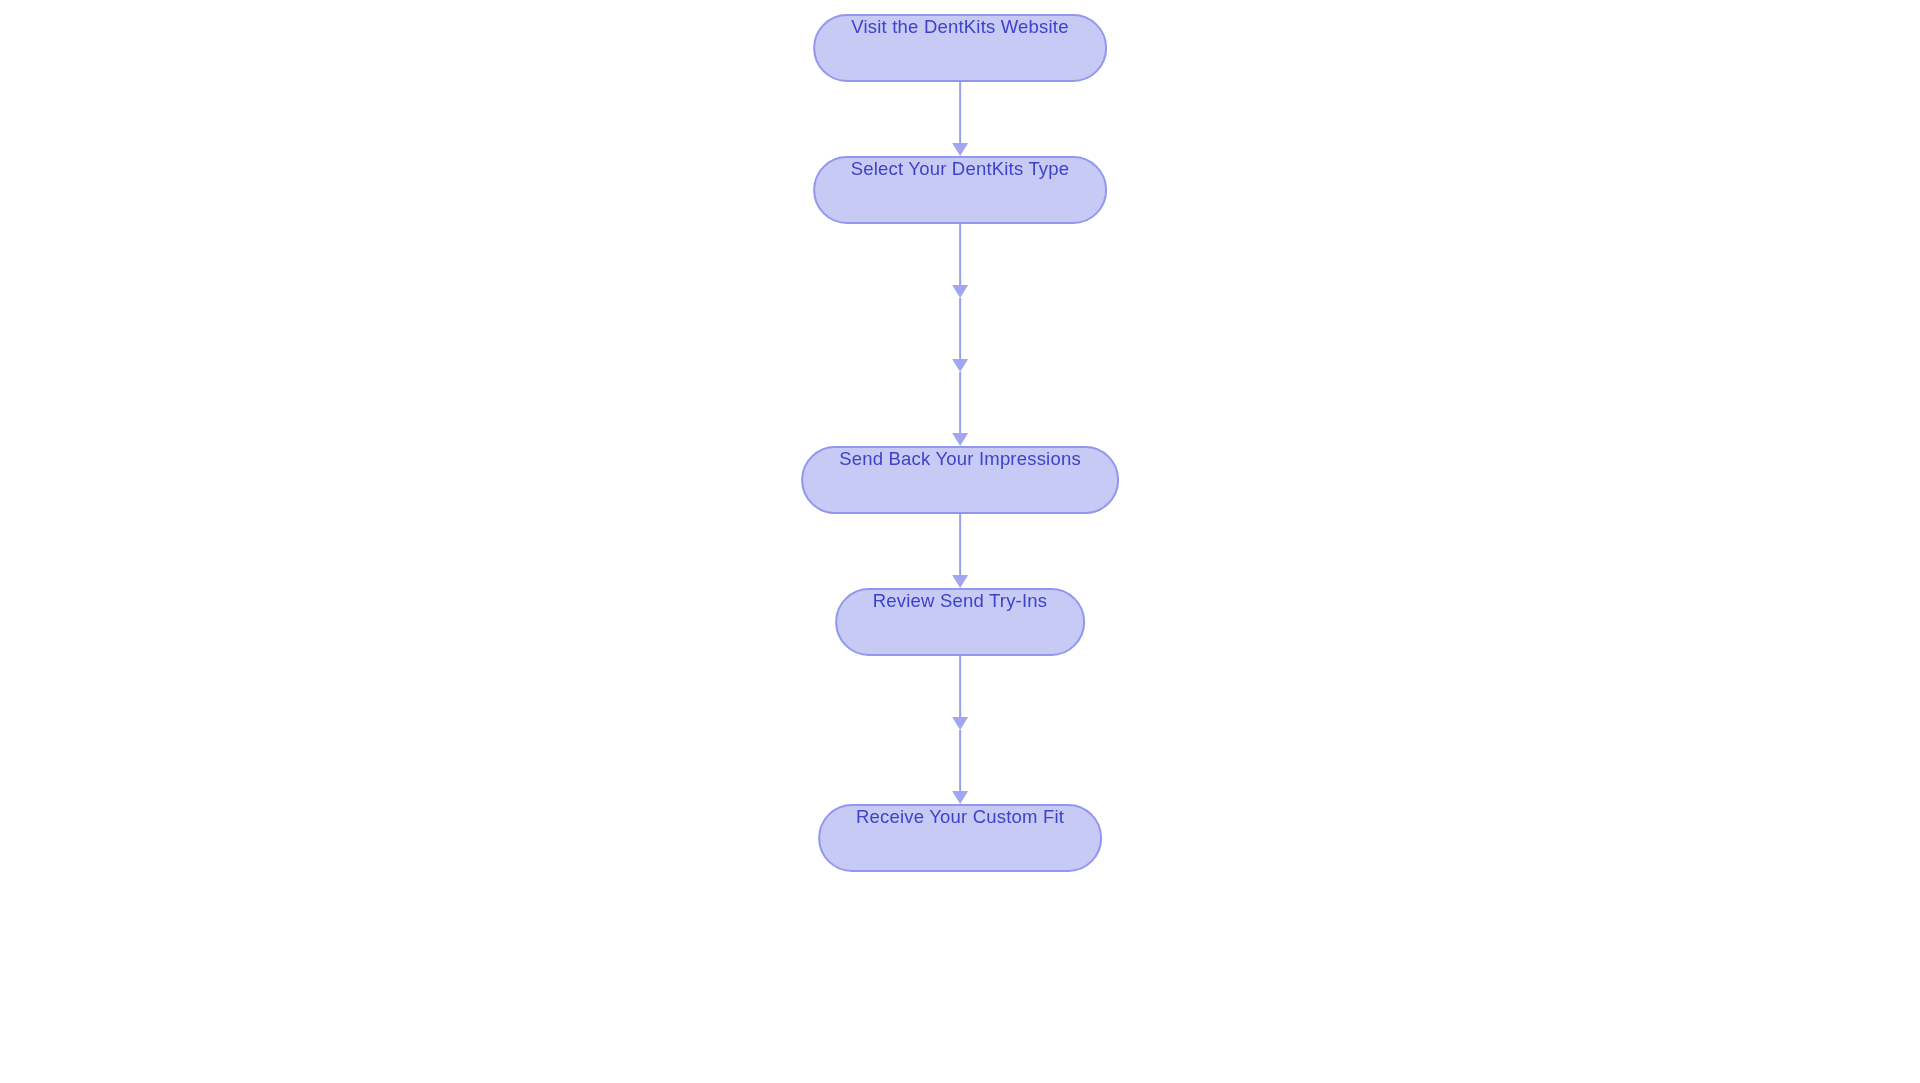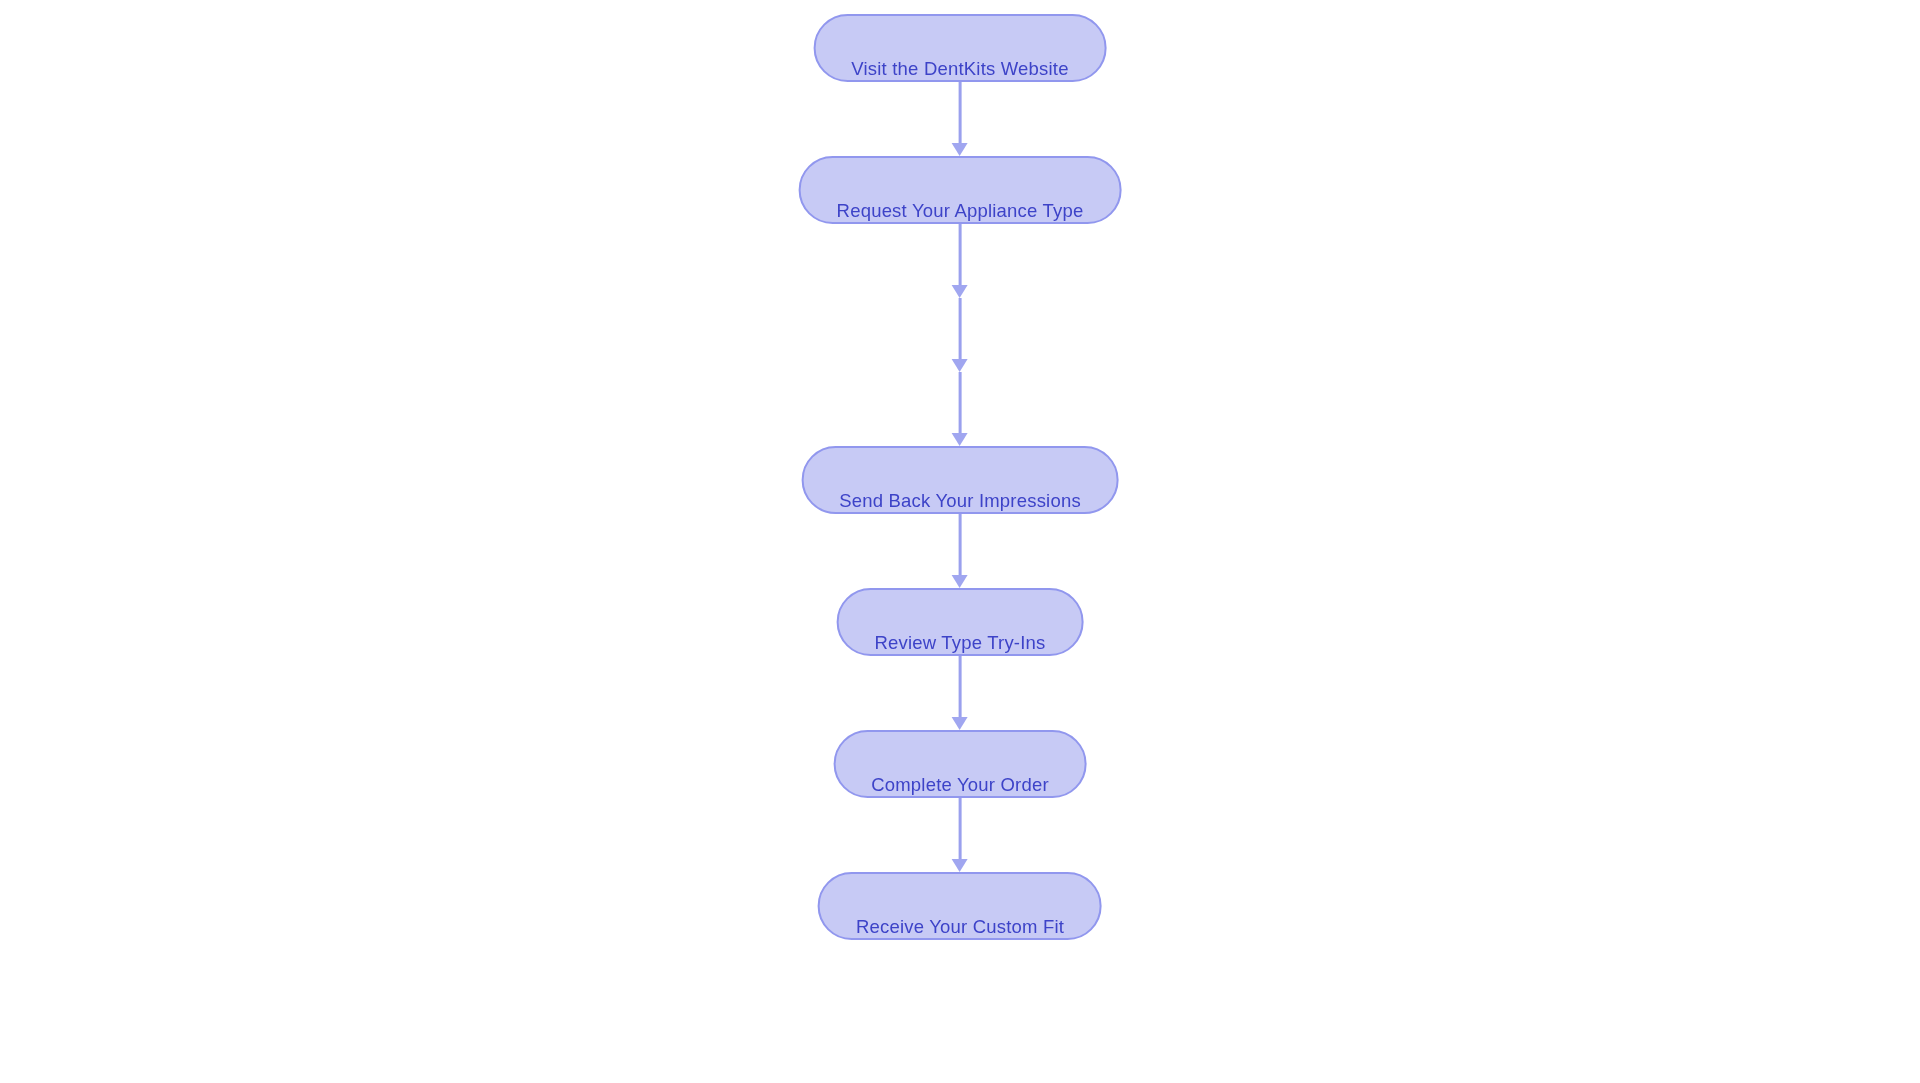--- a/index.html
+++ b/index.html
@@ -32,21 +32,21 @@
     flex-direction: column;
     align-items: center;
   }
   .node {
     height: 68px;
     padding: 0 36px;
     background: var(--node-fill);
     border: 2px solid var(--node-border);
     border-radius: 34px;
     display: flex;
-    align-items: flex-end;
+    align-items: flex-start;
     justify-content: center;
     white-space: nowrap;
   }
   .node-label {
     font-size: 18.5px;
     letter-spacing: 0.2px;
     color: var(--node-text);
   }
   .connector {
     position: relative;
@@ -78,21 +78,21 @@
   <div class="node">
     <span class="node-label">Visit the DentKits Website</span>
   </div>
 
   <div class="connector">
     <div class="line"></div>
     <div class="arrowhead"></div>
   </div>
 
   <div class="node">
-    <span class="node-label">Request Your Appliance Type</span>
+    <span class="node-label">Select Your DentKits Type</span>
   </div>
 
   <div class="connector">
     <div class="line"></div>
     <div class="arrowhead"></div>
   </div>
 
 
   <div class="connector">
     <div class="line"></div>
@@ -108,31 +108,28 @@
   <div class="node">
     <span class="node-label">Send Back Your Impressions</span>
   </div>
 
   <div class="connector">
     <div class="line"></div>
     <div class="arrowhead"></div>
   </div>
 
   <div class="node">
-    <span class="node-label">Review Type Try-Ins</span>
+    <span class="node-label">Review Send Try-Ins</span>
   </div>
 
   <div class="connector">
     <div class="line"></div>
     <div class="arrowhead"></div>
   </div>
 
-  <div class="node">
-    <span class="node-label">Complete Your Order</span>
-  </div>
 
   <div class="connector">
     <div class="line"></div>
     <div class="arrowhead"></div>
   </div>
 
   <div class="node">
     <span class="node-label">Receive Your Custom Fit</span>
   </div>
 </div>

